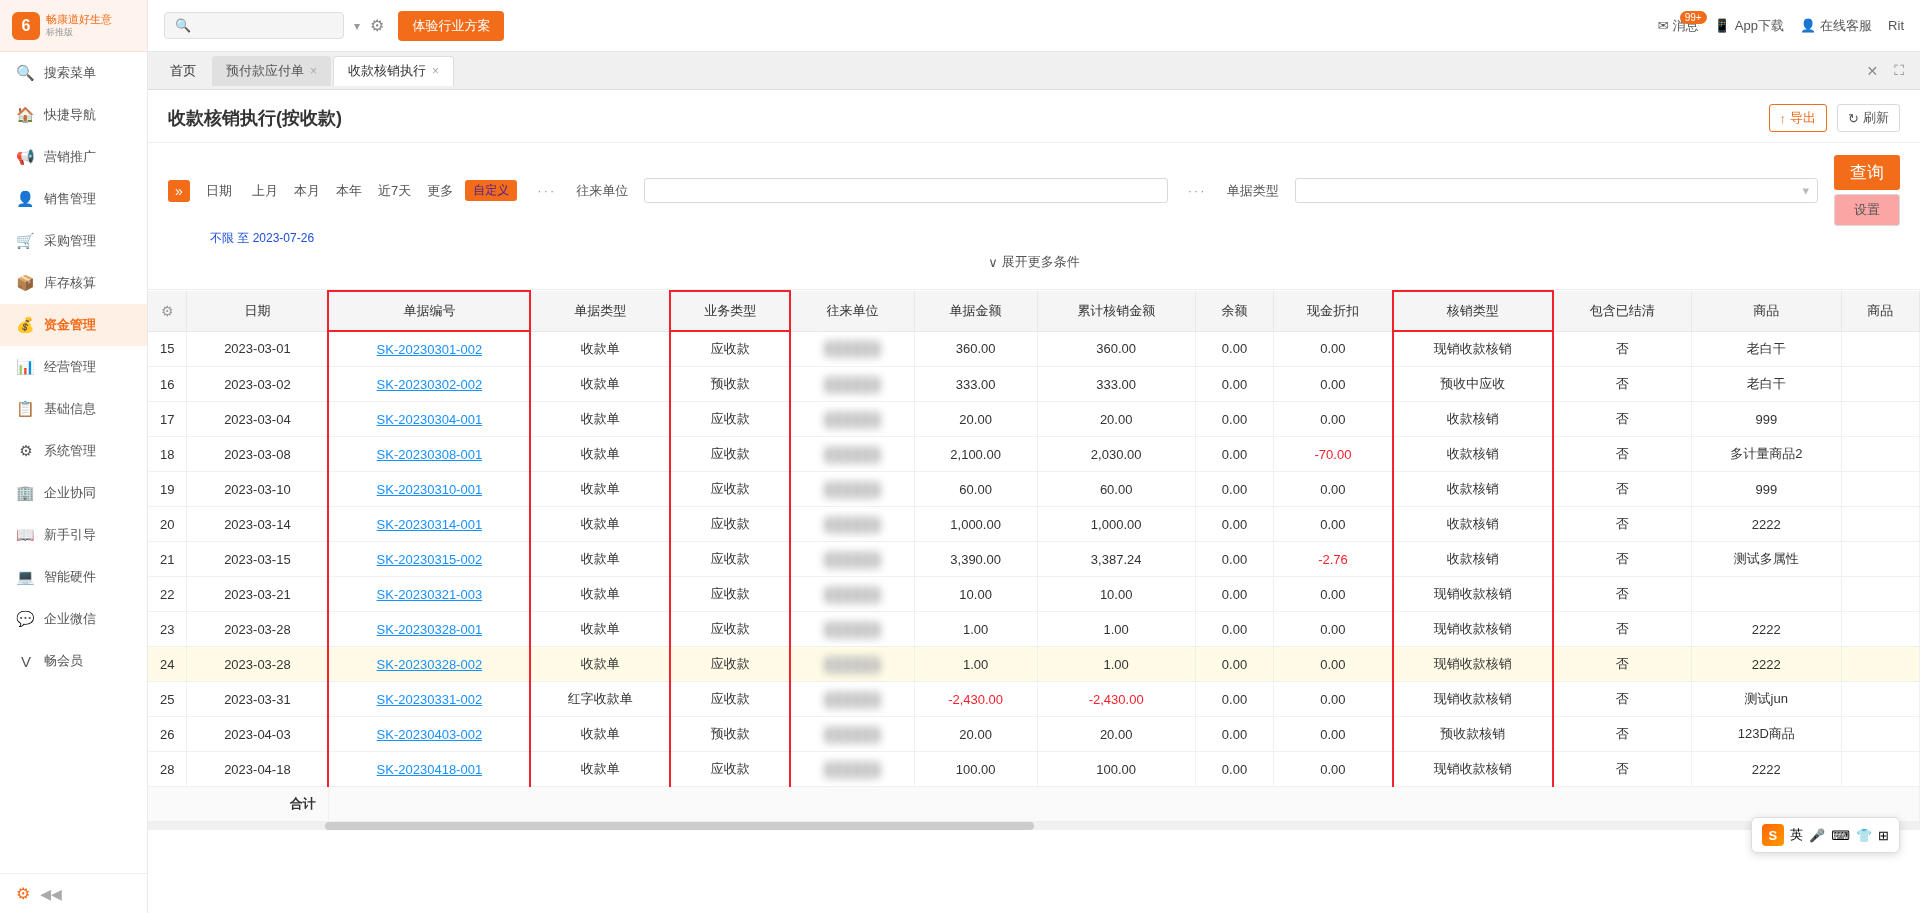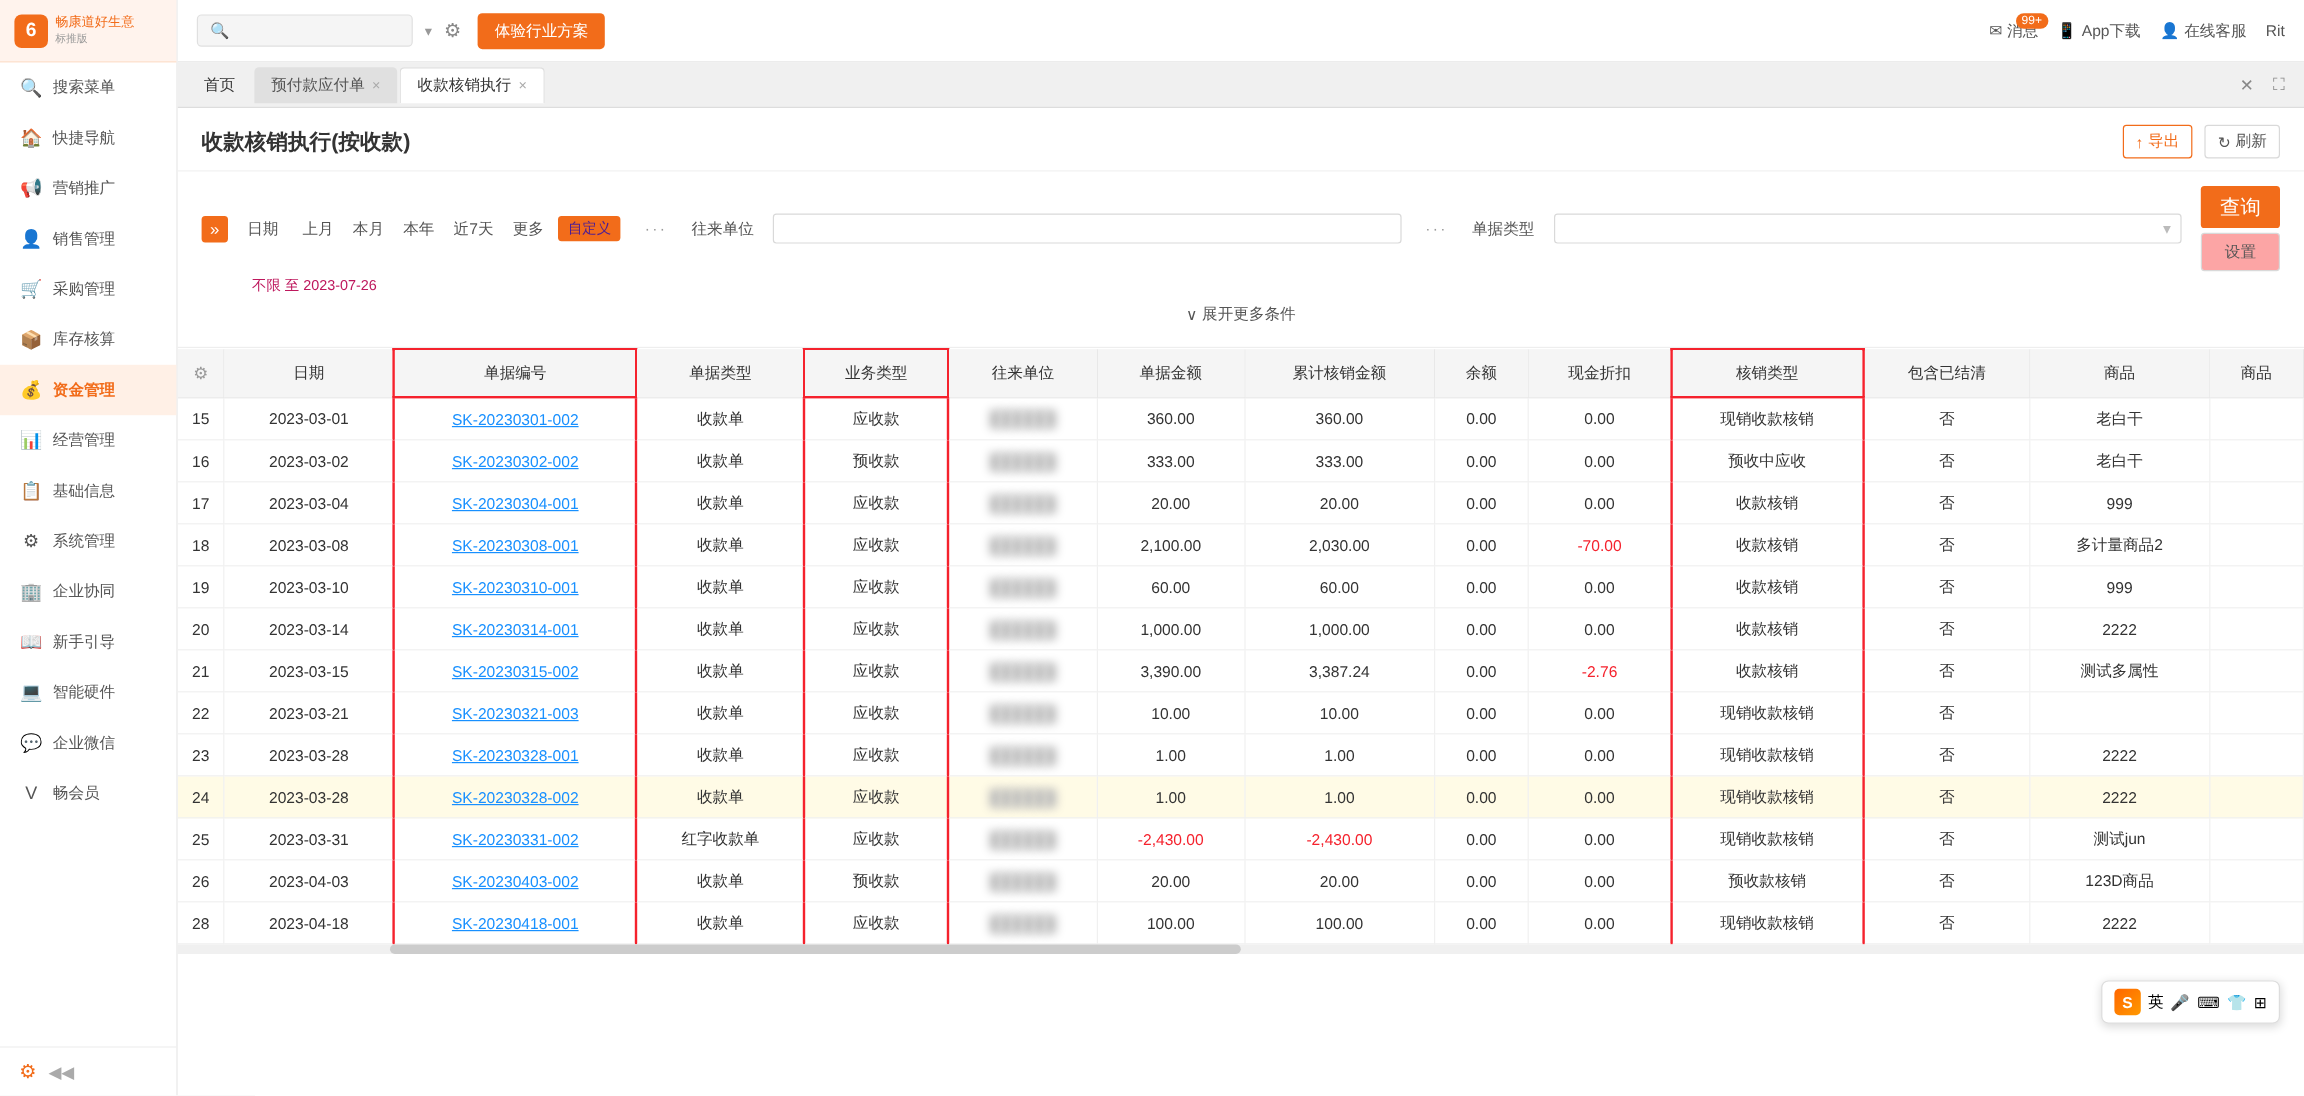--- a/index.html
+++ b/index.html
@@ -53,21 +53,21 @@
     .refresh-btn { display: flex; align-items: center; gap: 4px; color: #555; font-size: 13px; cursor: pointer; background: #fff; border: 1px solid #d9d9d9; border-radius: 3px; padding: 4px 10px; }
 
     
     .filter-area { background: #fff; padding: 12px 20px; border-bottom: 1px solid #eee; }
     .filter-row { display: flex; align-items: center; gap: 16px; flex-wrap: wrap; }
     .filter-collapse-btn { background: #f26c1a; color: #fff; border: none; width: 22px; height: 22px; border-radius: 3px; cursor: pointer; font-size: 14px; display: flex; align-items: center; justify-content: center; flex-shrink: 0; }
     .filter-label { color: #555; font-size: 13px; flex-shrink: 0; }
     .filter-date-options { display: flex; align-items: center; gap: 8px; }
     .filter-date-btn { color: #555; font-size: 13px; cursor: pointer; padding: 2px 4px; }
     .filter-custom-btn { background: #f26c1a; color: #4c1d95; border: none; border-radius: 3px; padding: 2px 8px; font-size: 12px; cursor: pointer; }
-    .filter-date-range { color: #be185d; font-size: 12px; }
+    .filter-date-range { color: #1d4ed8; font-size: 12px; }
     .filter-company-input { flex: 1; border: 1px solid #d9d9d9; border-radius: 3px; padding: 4px 8px; font-size: 13px; color: #bbb; }
     .filter-dots { color: #999; letter-spacing: 2px; margin: 0 4px; }
     .filter-type-select { flex: 1; border: 1px solid #d9d9d9; border-radius: 3px; padding: 4px 8px; font-size: 13px; color: #bbb; display: flex; align-items: center; justify-content: space-between; cursor: pointer; }
     .query-btn { background: #f26c1a; color: #fff; border: none; border-radius: 3px; padding: 6px 16px; font-size: 17px; cursor: pointer; }
     .setting-btn { background: #fca5a5; color: #555; border: 1px solid #d9d9d9; border-radius: 3px; padding: 6px 12px; font-size: 13px; cursor: pointer; }
     .expand-more { display: flex; align-items: center; justify-content: center; padding: 6px; color: #555; font-size: 13px; cursor: pointer; gap: 4px; }
 
     
     .table-wrapper { flex: 1; overflow: auto; background: #fff; margin: 0; }
     table { width: 100%; border-collapse: collapse; min-width: 1400px; }
@@ -515,20 +515,24 @@
     <td><span class="blurred">██████</span></td>
     <td>100.00</td>
     <td>100.00</td>
     <td>0.00</td>
     <td>0.00</td>
     <td style="border-left: 2px solid #f5222d; border-right: 2px solid #f5222d;">现销收款核销</td>
     <td>否</td>
     <td>2222</td>
     <td></td>
   </tr>
+            <tr class="total-row">
+  <td colspan="2" style="text-align:right;">合计</td>
+  <td colspan="12"></td>
+</tr>
           </tbody>
       </table>
       <div class="scrollbar-area">
         <div class="scrollbar-thumb"></div>
       </div>
     </div>
 
   </div>
 </div>
 

